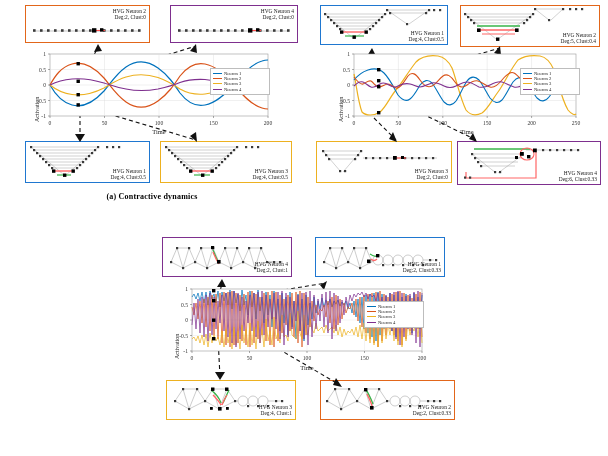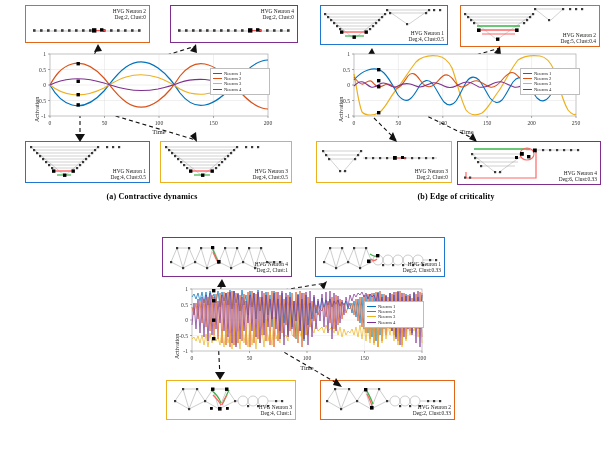--- a/index.html
+++ b/index.html
@@ -527,21 +527,20 @@
         <span class="legline" style="border-top-color:#EDB120;"></span>
         <span class="legtxt">Neuron 3</span>
       </div>
       <div class="legrow">
         <span class="legline" style="border-top-color:#7E2F8E;"></span>
         <span class="legtxt">Neuron 4</span>
       </div>
     </div>
   </div>
 
-  <div class="caption" style="left:0;top:192px;">(b) Edge of criticality</div>
 </div>
 
 <div class="panel" style="left:130px;top:225px;width:350px;height:231px;">
 
   <div class="hvgbox" style="left:32px;top:12px;width:130px;height:40px;border:1.4px solid #7E2F8E;">
     <svg width="127" height="37" viewBox="0 0 127 37">
       <g stroke="#9a9a9a" stroke-width="0.5" fill="none">
         <path d="M8,24 L14,10 L26,10 L32,24 L38,10 L50,10 L56,24 L62,10 L74,10 L80,24 L86,10 L98,10 L104,24"></path>
         <path d="M8,24 L20,30 L32,24 L44,30 L56,24 L68,30 L80,24 L92,30 L104,24 L112,24"></path>
         <path d="M14,10 L20,30 M26,10 L20,30 M38,10 L44,30 M50,10 L44,30 M62,10 L68,30 M74,10 L68,30 M86,10 L92,30 M98,10 L92,30"></path>

